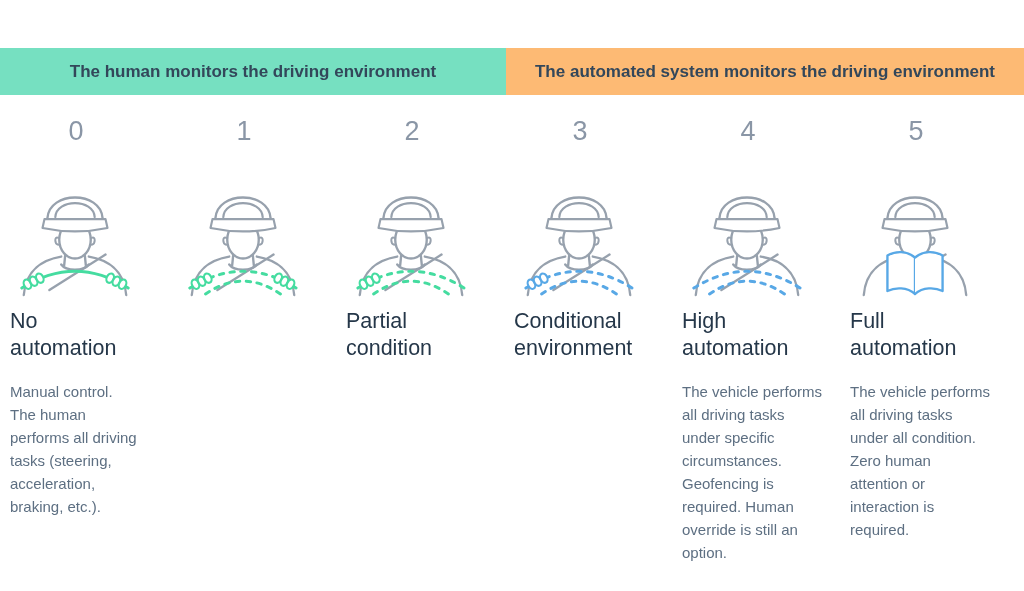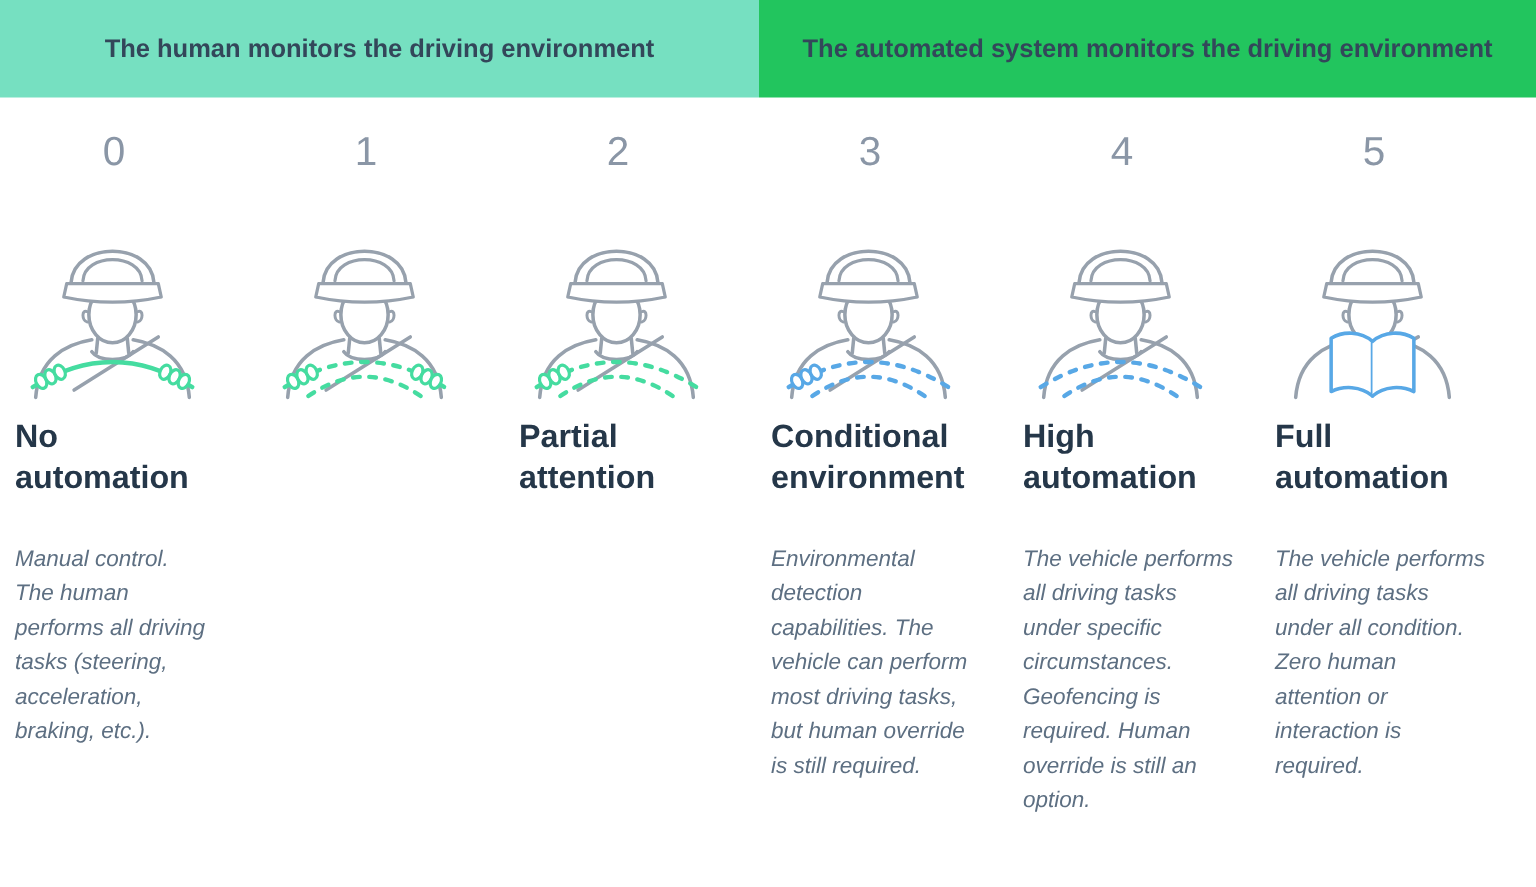--- a/index.html
+++ b/index.html
@@ -3,21 +3,21 @@
 <meta charset="utf-8">
 <style>
   * { box-sizing: border-box; }
   html, body { margin: 0; padding: 0; }
   body {
     width: 1024px; height: 591px;
     background: #ffffff;
     font-family: "Liberation Sans", sans-serif;
     overflow: hidden;
   }
-  .banners { display: flex; height: 65px; width: 100%; }
+  .banners { display: flex; height: 47px; width: 100%; margin-top: 48px; }
   .banner {
     display: flex; align-items: center; justify-content: center;
     font-size: 17px; font-weight: 700; color: #33475a;
     text-align: center;
   }
   .banner-human { width: 506px; background: #76e0c1; }
   .banner-automated { width: 518px; background: #8dc7e9; }
 
   .columns {
     display: grid;
@@ -27,35 +27,35 @@
   .column { padding: 0 10px 0 2px; }
 
   .level-number {
     width: 132px; text-align: center;
     margin-top: 21px; height: 40px;
     font-size: 27px; color: #8a96a6;
   }
   .icon-slot { width: 132px; height: 139px; margin-top: 3px; }
   .level-title {
     margin: 10px 0 0 0;
-    font-size: 21.5px; font-weight: 700; color: #253749;
+    font-size: 21.5px; font-weight: 400; color: #253749;
     line-height: 1.26; white-space: pre-line;
   }
   .level-desc {
-    margin: 30px 0 0 0;
+    margin: 19px 0 0 0;
     font-size: 15px; color: #5d6f82;
-    line-height: 1.53; white-space: pre-line; font-style: italic;
+    line-height: 1.53; white-space: pre-line;
   }
 </style>
 </head>
 <body>
 
 <div class="banners">
   <div class="banner banner-human" style="background: rgb(118, 224, 193);">The human monitors the driving environment</div>
-  <div class="banner banner-automated" style="background: #22c55e;">The automated system monitors the driving environment</div>
+  <div class="banner banner-automated" style="background: #fdba74;">The automated system monitors the driving environment</div>
 </div>
 
 <div class="columns">
 
   <div class="column">
     <div class="level-number">0</div>
     <div class="icon-slot"><svg viewBox="0 0 132 140" width="130" height="138" fill="none" stroke-linecap="round" stroke-linejoin="round">
           <path d="M14 138 C16 112 34 102 52 99" stroke="#97a1ad" stroke-width="2.4"></path>
           <path d="M118 138 C116 112 98 102 80 99" stroke="#97a1ad" stroke-width="2.4"></path>
           <path d="M56 98 L55 108 M76 98 L77 108" stroke="#97a1ad" stroke-width="2.4"></path>
@@ -134,21 +134,21 @@
           <path d="M35 61 L97 61 M33 70 Q66 77 99 70 M35 61 L33 70 M97 61 L99 70" stroke="#97a1ad" stroke-width="2.2"></path>
           <path d="M12 131 Q66 97 120 131" stroke="#45dca0" stroke-width="3" stroke-dasharray="4.5 6.5"></path>
           <path d="M28 137 Q66 111 104 137" stroke="#45dca0" stroke-width="3" stroke-dasharray="4.5 6.5"></path>
           <g transform="rotate(-26 24 124)" stroke="#45dca0" stroke-width="2.2" fill="#fff">
             <ellipse cx="17" cy="124" rx="3.5" ry="5"></ellipse>
             <ellipse cx="24" cy="124" rx="3.5" ry="5"></ellipse>
             <ellipse cx="31" cy="124" rx="3.5" ry="5"></ellipse>
           </g>
         </svg></div>
     <h2 class="level-title">Partial
-attention</h2>
+condition</h2>
   </div>
 
   <div class="column">
     <div class="level-number">3</div>
     <div class="icon-slot"><svg viewBox="0 0 132 140" width="130" height="138" fill="none" stroke-linecap="round" stroke-linejoin="round">
           <path d="M14 138 C16 112 34 102 52 99" stroke="#97a1ad" stroke-width="2.4"></path>
           <path d="M118 138 C116 112 98 102 80 99" stroke="#97a1ad" stroke-width="2.4"></path>
           <path d="M56 98 L55 108 M76 98 L77 108" stroke="#97a1ad" stroke-width="2.4"></path>
           <path d="M52 107 C57 114 75 114 80 107" stroke="#97a1ad" stroke-width="2.4"></path>
           <line x1="40" y1="133" x2="97" y2="97" stroke="#97a1ad" stroke-width="2.4"></line>
@@ -161,27 +161,20 @@
           <path d="M12 131 Q66 97 120 131" stroke="#58a8e6" stroke-width="3" stroke-dasharray="4.5 6.5"></path>
           <path d="M28 137 Q66 111 104 137" stroke="#58a8e6" stroke-width="3" stroke-dasharray="4.5 6.5"></path>
           <g transform="rotate(-26 24 124)" stroke="#58a8e6" stroke-width="2.2" fill="#fff">
             <ellipse cx="17" cy="124" rx="3.5" ry="5"></ellipse>
             <ellipse cx="24" cy="124" rx="3.5" ry="5"></ellipse>
             <ellipse cx="31" cy="124" rx="3.5" ry="5"></ellipse>
           </g>
         </svg></div>
     <h2 class="level-title">Conditional
 environment</h2>
-    <p class="level-desc">Environmental
-detection
-capabilities. The
-vehicle can perform
-most driving tasks,
-but human override
-is still required.</p>
   </div>
 
   <div class="column">
     <div class="level-number">4</div>
     <div class="icon-slot"><svg viewBox="0 0 132 140" width="130" height="138" fill="none" stroke-linecap="round" stroke-linejoin="round">
           <path d="M14 138 C16 112 34 102 52 99" stroke="#97a1ad" stroke-width="2.4"></path>
           <path d="M118 138 C116 112 98 102 80 99" stroke="#97a1ad" stroke-width="2.4"></path>
           <path d="M56 98 L55 108 M76 98 L77 108" stroke="#97a1ad" stroke-width="2.4"></path>
           <path d="M52 107 C57 114 75 114 80 107" stroke="#97a1ad" stroke-width="2.4"></path>
           <line x1="40" y1="133" x2="97" y2="97" stroke="#97a1ad" stroke-width="2.4"></line>

